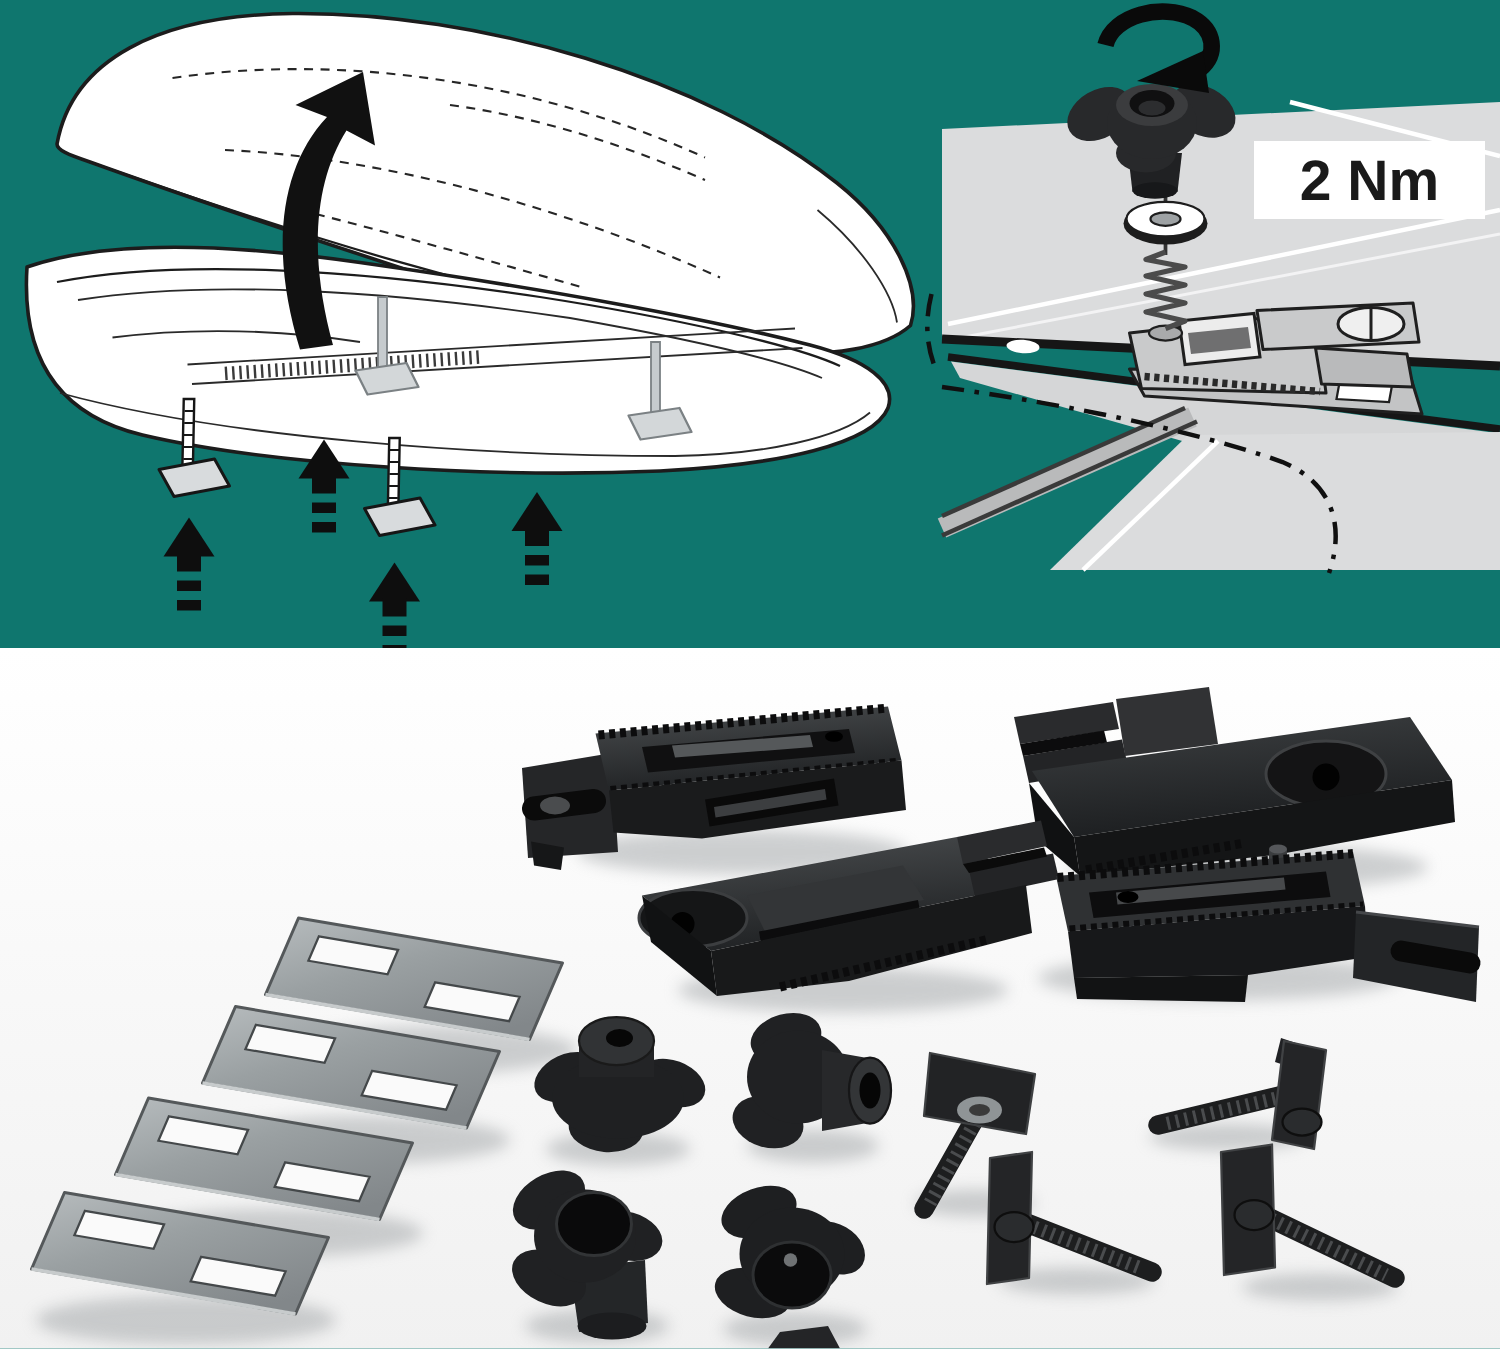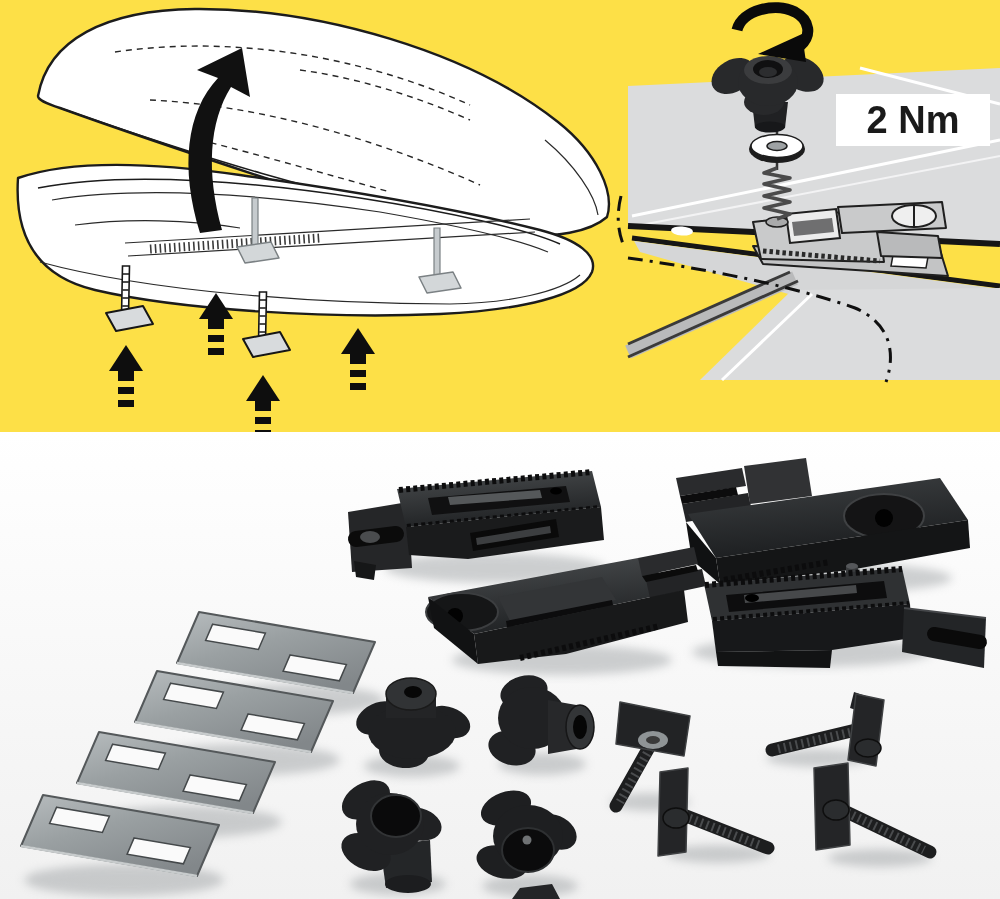--- a/index.html
+++ b/index.html
@@ -1,16 +1,16 @@
 <!DOCTYPE html>
 <html><head>
 <meta charset="utf-8">
 <style>
   html,body{margin:0;padding:0;background:#ffffff;}
-  .canvas{position:relative;width:1000px;height:899px;background:#fde047;overflow:hidden;
+  .canvas{position:relative;width:1000px;height:899px;background:#0f766e;overflow:hidden;
           font-family:"Liberation Sans", sans-serif;}
   svg{display:block;}
   .ln{fill:#ffffff;stroke:#1c1c1c;stroke-width:2.4;stroke-linejoin:round;}
   .tl{fill:none;stroke:#1c1c1c;stroke-width:1.5;}
   .tl2{fill:none;stroke:#2a2a2a;stroke-width:1.2;}
   .td{fill:none;stroke:#262626;stroke-width:1.4;stroke-dasharray:6 5;}
   .serr{fill:none;stroke:#0c0c0d;stroke-width:6;stroke-dasharray:4 3.2;}
   .serr2{fill:none;stroke:#2a2a2a;stroke-width:5;stroke-dasharray:3.5 3;}
   .dd{fill:none;stroke:#101010;stroke-width:3;stroke-dasharray:15 7 3 7;}
   .torque-text{font-family:"Liberation Sans", sans-serif;font-weight:bold;font-size:38px;}

